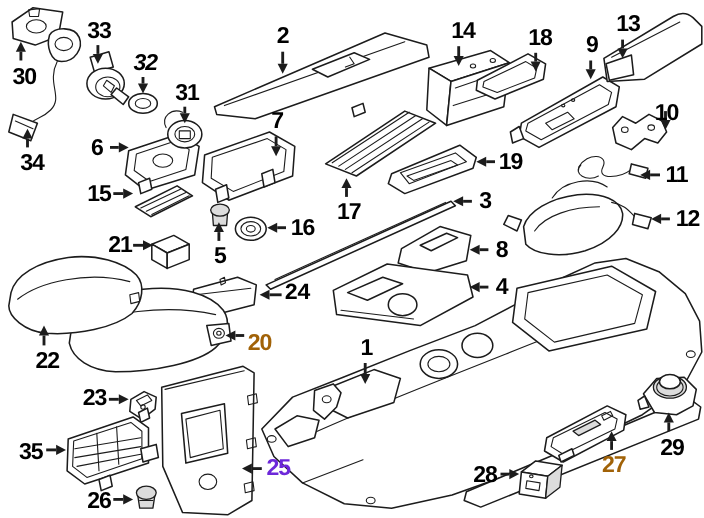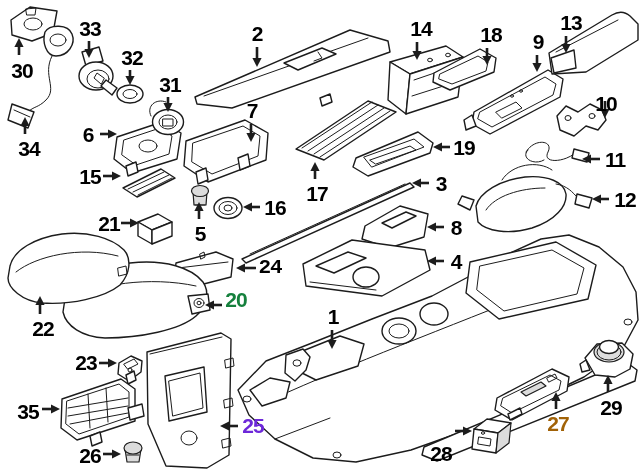--- a/index.html
+++ b/index.html
@@ -439,31 +439,31 @@
       <div class="callout-label" style="left: 606px; top: 103px; color: rgb(0, 0, 0);">10</div>
       <div class="callout-label" style="left: 615px; top: 159px; color: rgb(0, 0, 0); text-align: right;">11</div>
       <div class="callout-label" style="left: 625px; top: 199px; color: rgb(0, 0, 0);">12</div>
       <div class="callout-label" style="left: 571px; top: 22px; color: rgb(0, 0, 0);">13</div>
       <div class="callout-label" style="left: 421px; top: 28px; color: rgb(0, 0, 0);">14</div>
       <div class="callout-label" style="left: 90px; top: 176px; color: rgb(0, 0, 0);">15</div>
       <div class="callout-label" style="left: 275px; top: 207px; color: rgb(0, 0, 0); text-align: center;">16</div>
       <div class="callout-label" style="left: 317px; top: 193px; color: rgb(0, 0, 0);">17</div>
       <div class="callout-label" style="left: 491px; top: 34px; color: rgb(0, 0, 0);">18</div>
       <div class="callout-label" style="left: 464px; top: 147px; color: rgb(0, 0, 0);">19</div>
-      <div class="callout-label" style="left: 236px; top: 299px; color: #15803d;">20</div>
+      <div class="callout-label" style="left: 236px; top: 312px; color: #a16207;">20</div>
       <div class="callout-label" style="left: 109px; top: 223px; color: rgb(0, 0, 0);">21</div>
       <div class="callout-label" style="left: 43px; top: 328px; color: rgb(0, 0, 0);">22</div>
       <div class="callout-label" style="left: 86px; top: 362px; color: rgb(0, 0, 0);">23</div>
       <div class="callout-label" style="left: 270px; top: 267px; color: rgb(0, 0, 0); font-family: Liberation Mono, monospace;">24</div>
       <div class="callout-label" style="left: 253px; top: 425px; color: #6d28d9;">25</div>
       <div class="callout-label" style="left: 90px; top: 455px; color: rgb(0, 0, 0);">26</div>
       <div class="callout-label" style="left: 558px; top: 423px; color: #a16207;">27</div>
-      <div class="callout-label" style="left: 441px; top: 432px; color: rgb(0, 0, 0); margin-top: 21px;">28</div>
+      <div class="callout-label" style="left: 441px; top: 432px; color: rgb(0, 0, 0);">28</div>
       <div class="callout-label" style="left: 611px; top: 407px; color: rgb(0, 0, 0);">29</div>
       <div class="callout-label" style="left: 22px; top: 70px; color: rgb(0, 0, 0);">30</div>
       <div class="callout-label" style="left: 170px; top: 84px; color: rgb(0, 0, 0);">31</div>
-      <div class="callout-label" style="left: 132px; top: 57px; color: rgb(0, 0, 0);">32</div>
+      <div class="callout-label" style="left: 132px; top: 57px; color: rgb(0, 0, 0); font-style: italic;">32</div>
       <div class="callout-label" style="left: 90px; top: 28px; color: rgb(0, 0, 0);">33</div>
       <div class="callout-label" style="left: 29px; top: 148px; color: rgb(0, 0, 0);">34</div>
       <div class="callout-label" style="left: 28px; top: 411px; color: rgb(0, 0, 0);">35</div>
     </div>
 
 </div>
 
 </body></html>

